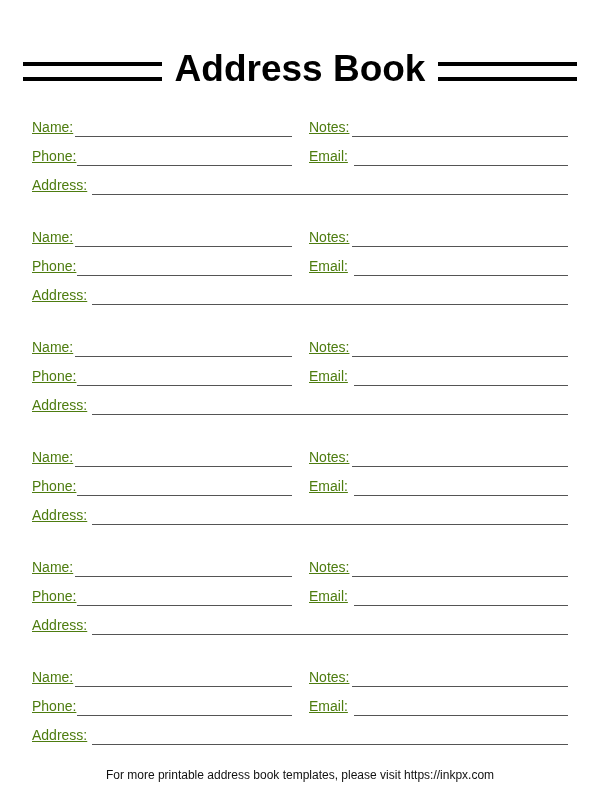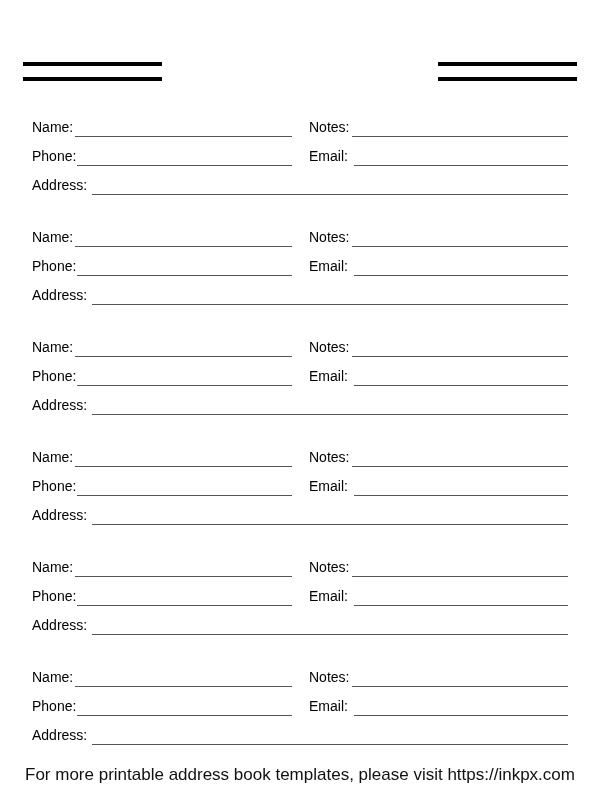--- a/index.html
+++ b/index.html
@@ -51,23 +51,24 @@
     }
     .field {
       position: absolute;
       height: 20px;
       display: flex;
       align-items: flex-end;
     }
     .label {
       font-size: 14px;
       line-height: 16px;
-      color: #000000;
+      color: #4d7c0f;
       white-space: nowrap;
       padding-bottom: 2px;
+      text-decoration: underline;
     }
     .line {
       flex: 1;
       border-bottom: 1px solid #555555;
       height: 14px;
       margin-bottom: 0px;
     }
     .f-name { left: 32px; width: 260px; top: 0; }
     .f-name .line { margin-left: 2px; }
     .f-notes { left: 309px; width: 259px; top: 0; justify-content: flex-end; }
@@ -77,31 +78,32 @@
     .f-email { left: 309px; width: 259px; top: 29px; text-align: right; }
     .f-email .line { margin-left: 6px; }
     .f-address { left: 32px; width: 536px; top: 58px; }
     .f-address .line { margin-left: 5px; }
     .footer {
       position: absolute;
       top: 768px;
       left: 0;
       width: 600px;
       text-align: center;
-      font-size: 17px;
+      font-size: 12px;
       line-height: 14px;
       color: #111111;
     }
   </style>
 </head>
 <body>
 
 <div class="header">
   <div class="hline hl-left hl-top"></div>
   <div class="hline hl-left hl-bot"></div>
+  <div class="title">Address Book</div>
   <div class="hline hl-right hl-top"></div>
   <div class="hline hl-right hl-bot"></div>
 </div>
 
 <div id="entries">
     <div class="entry" style="top: 117px;">
       <div class="field f-name">
         <span class="label">Name:</span>
         <span class="line"></span>
       </div>

